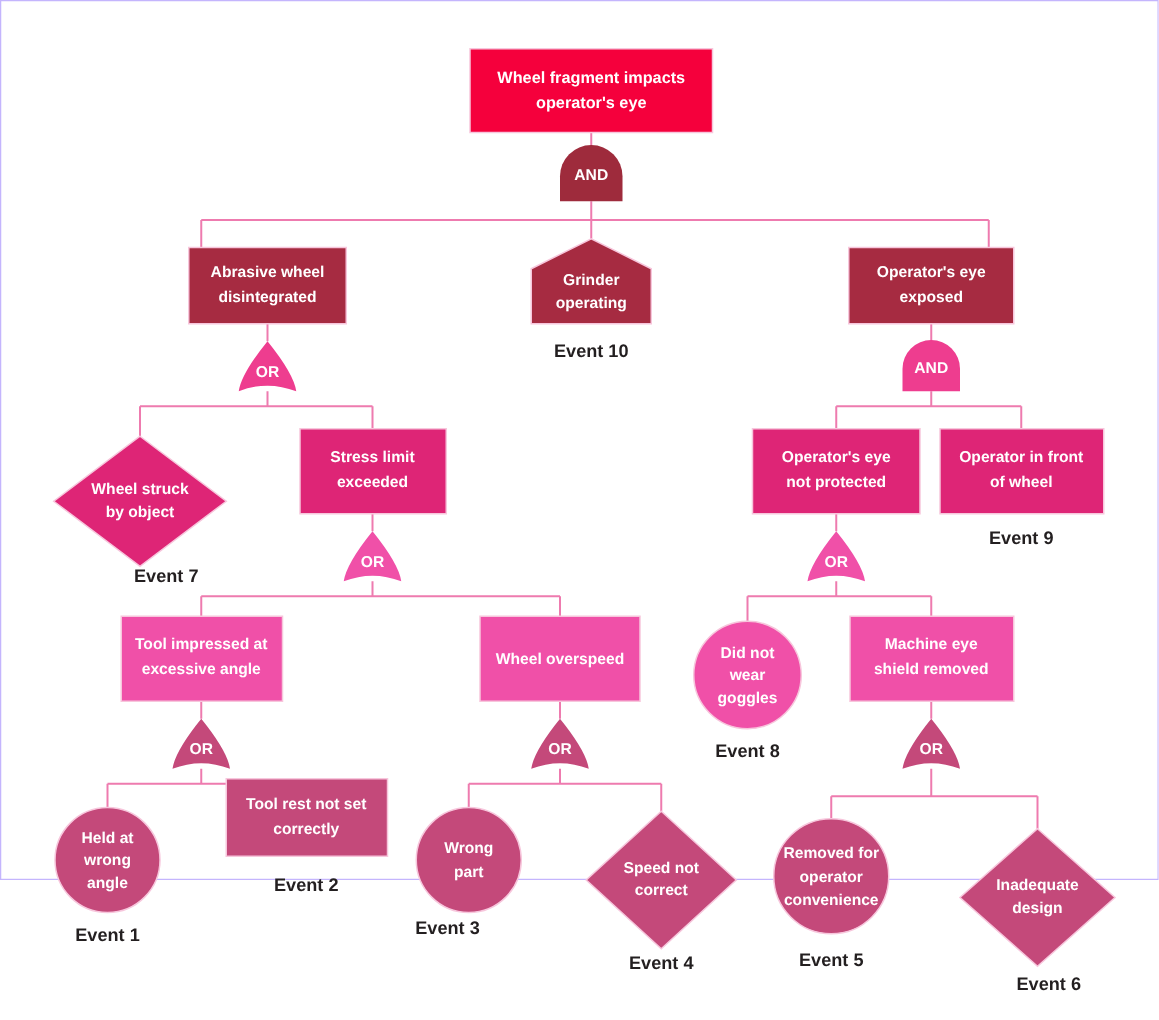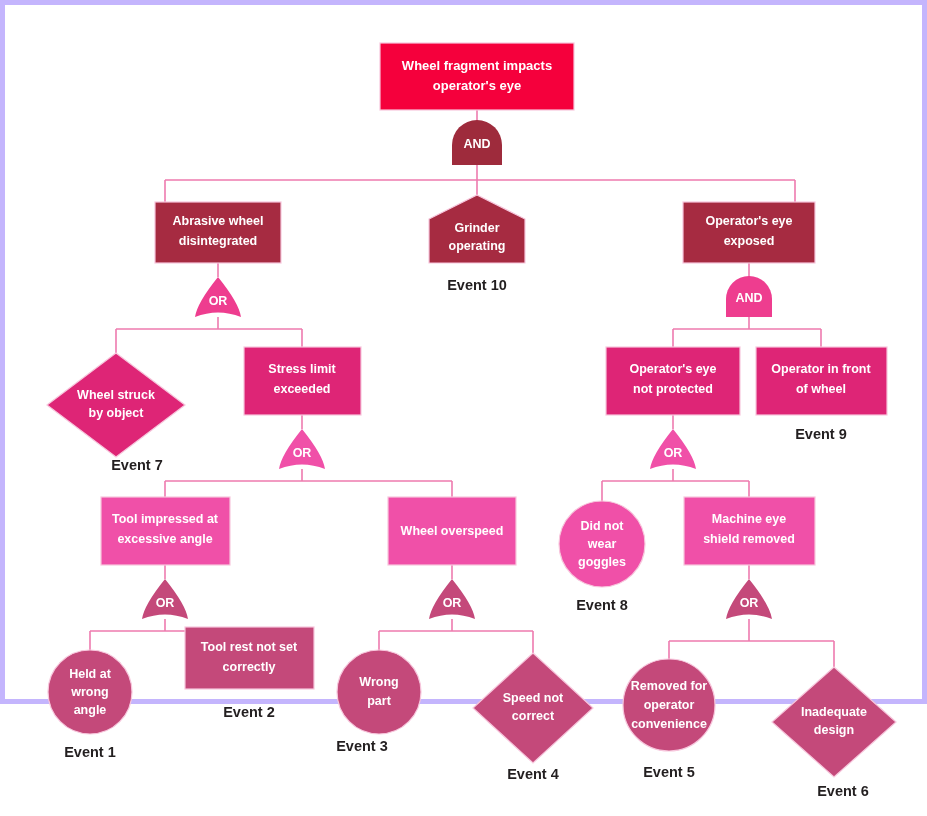--- a/index.html
+++ b/index.html
@@ -12,21 +12,21 @@
     width: 927px;
     height: 816px;
     font-family: "Liberation Sans", sans-serif;
     overflow: hidden;
   }
   #canvas {
     position: relative;
     width: 927px;
     height: 704px;
     background: #ffffff;
-    border: 5px solid #c4b5fd;
+    border: 1px solid #c4b5fd;
     box-sizing: border-box;
   }
   svg#tree {
     position: absolute;
     left: 0;
     top: 0;
     width: 927px;
     height: 816px;
     display: block;
   }

